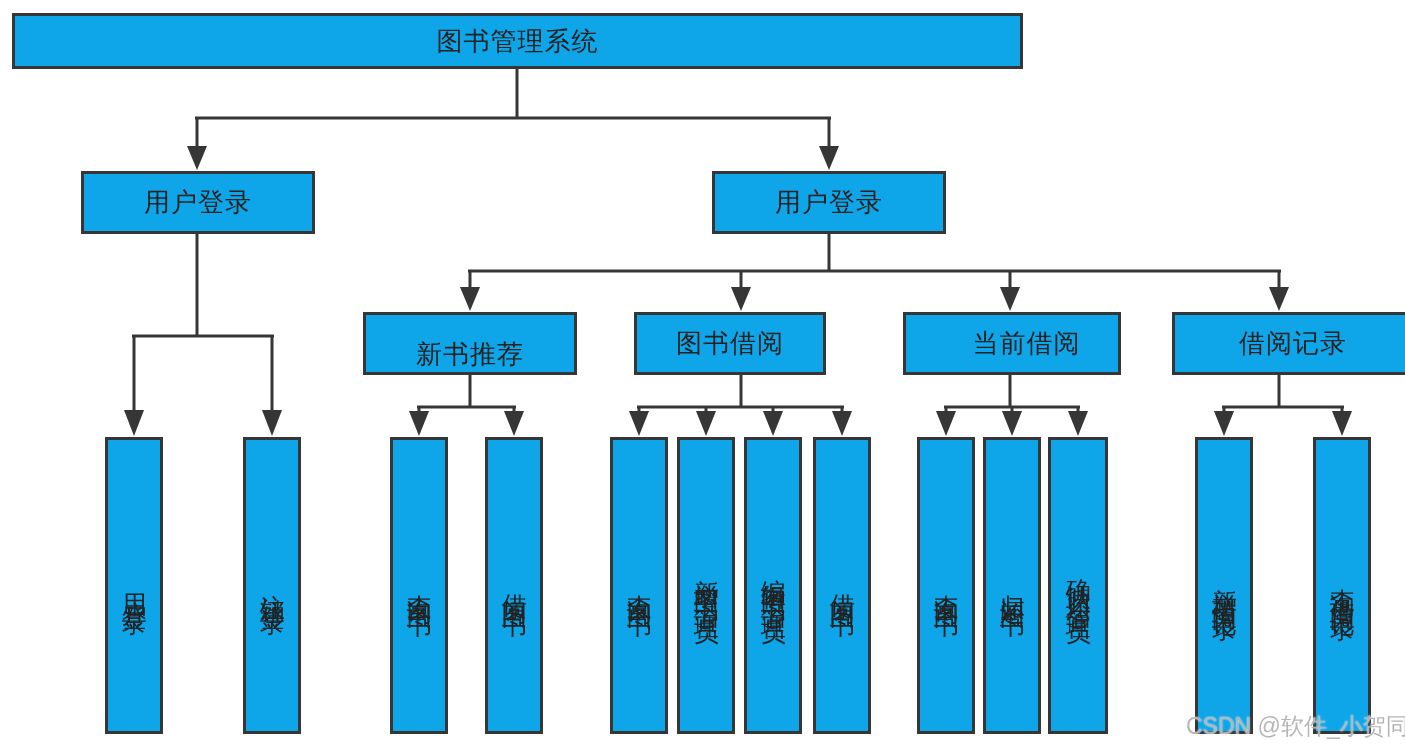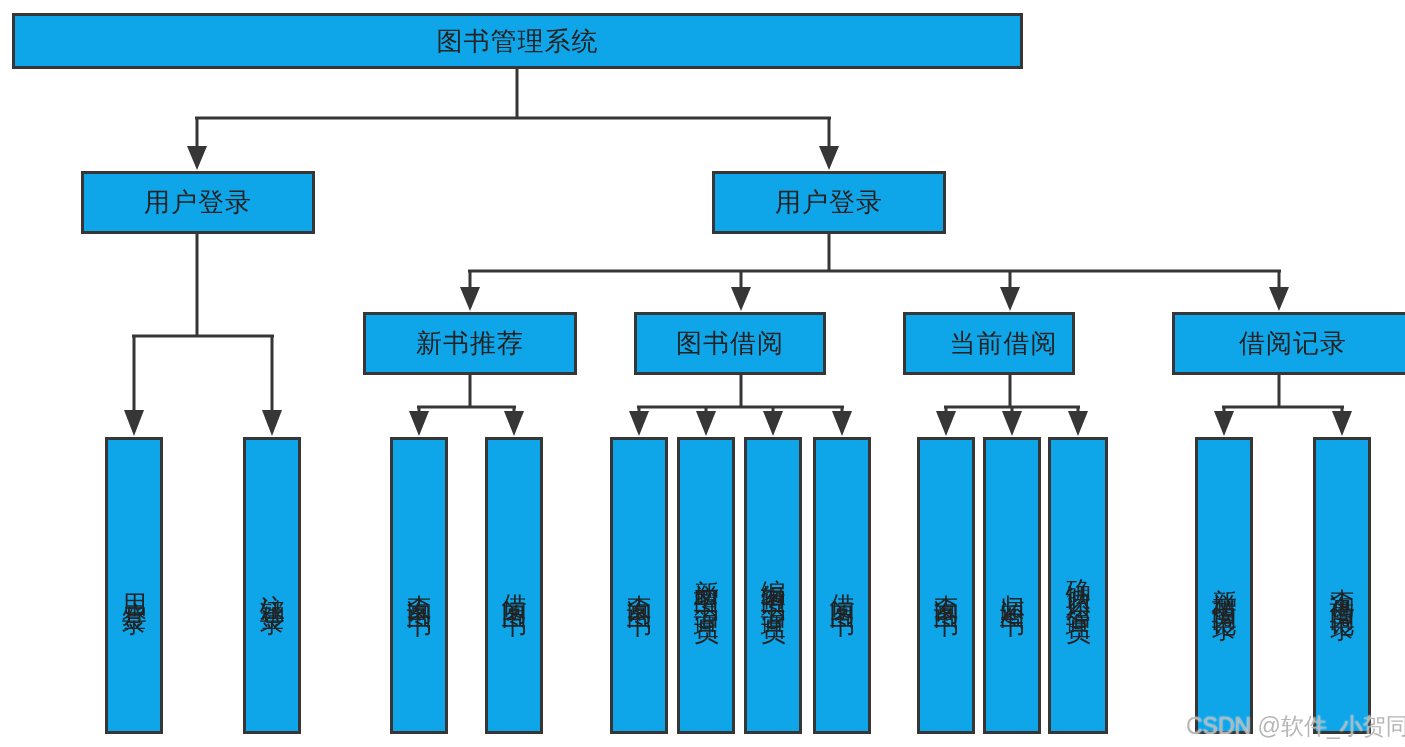--- a/index.html
+++ b/index.html
@@ -44,23 +44,23 @@
     letter-spacing: 6px;
     line-height: 1.1;
     white-space: nowrap;
   }
   
   #n-root   { left: 12px;  top: 13px;  width: 1011px; height: 56px; }
   
   #n-login  { left: 81px;  top: 171px; width: 234px;  height: 63px; }
   #n-mgmt   { left: 712px; top: 171px; width: 234px;  height: 63px; }
   
-  #n-newbook{ left: 363px; top: 312px; width: 214px;  height: 63px; }
+  #n-newbook{ left: 363px; top: 312px; width: 214px;  height: 63px; align-items: flex-end; }
   #n-borrow { left: 634px; top: 312px; width: 192px;  height: 63px; }
-  #n-current{ left: 903px; top: 312px; width: 172px;  height: 63px; padding-left: 29px; }
+  #n-current{ left: 903px; top: 312px; width: 218px;  height: 63px; padding-left: 29px; }
   #n-record { left: 1172px;top: 312px; width: 242px;  height: 63px; }
   
   .leaf { top: 437px; height: 297px; width: 58px; }
   #l-login-0   { left: 105px; }
   #l-login-1   { left: 243px; }
   #l-newbook-0 { left: 390px; }
   #l-newbook-1 { left: 485px; }
   #l-borrow-0  { left: 610px; }
   #l-borrow-1  { left: 677px; }
   #l-borrow-2  { left: 744px; }

